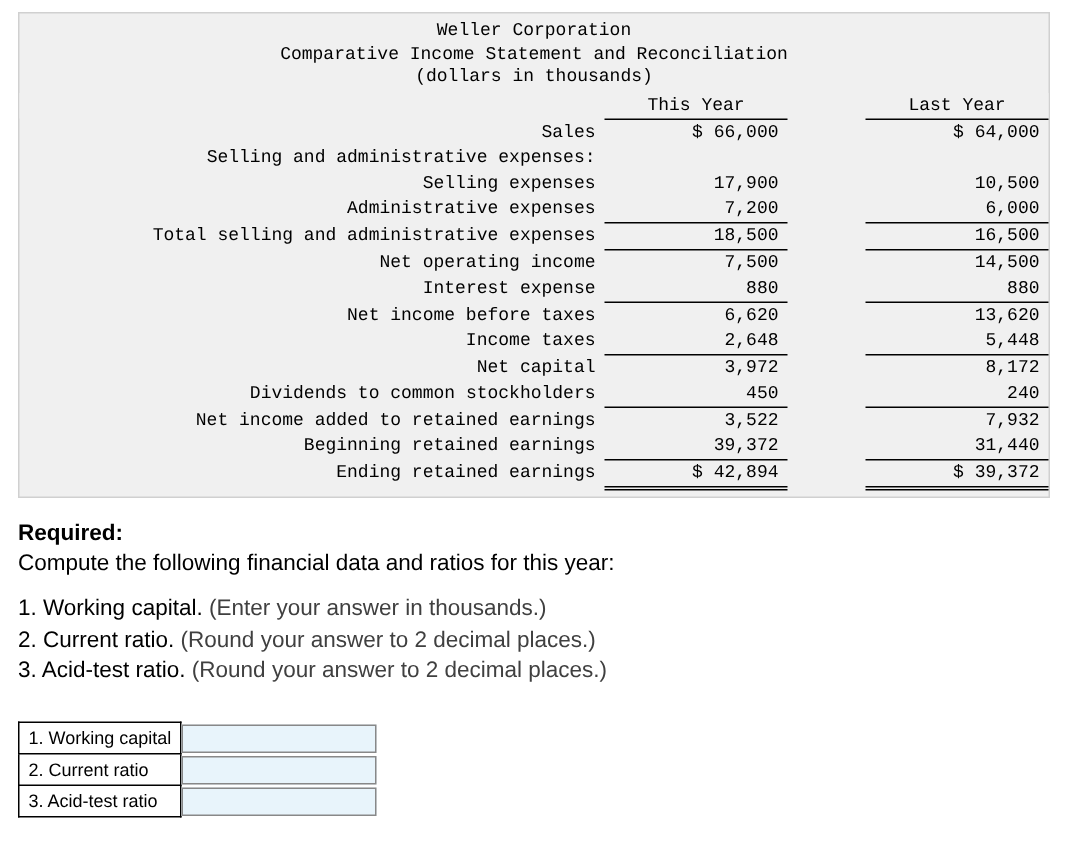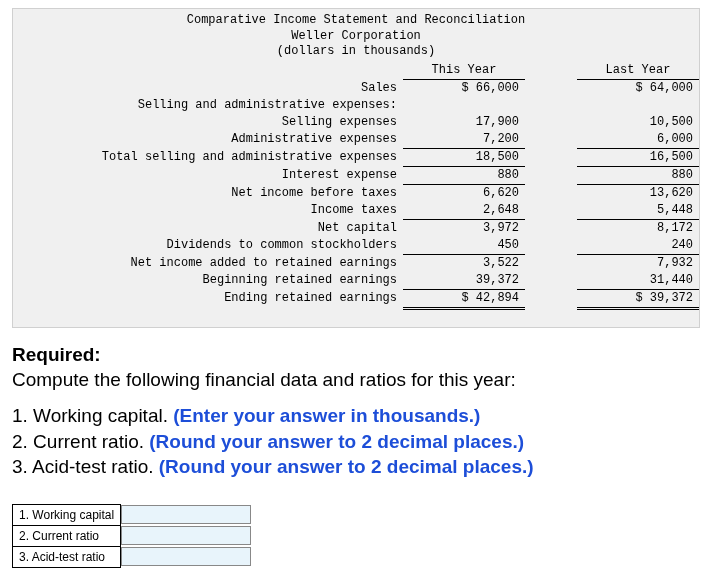--- a/index.html
+++ b/index.html
@@ -7,35 +7,35 @@
 .header div{line-height:1.3}
 .tbl{width:100%;border-collapse:collapse;font-family:"Courier New",monospace;font-size:12px}
 .tbl td{padding:1px 6px;line-height:1.25;white-space:nowrap}
 .lbl{text-align:right}
 .num{text-align:right;width:110px}
 .gap{width:40px}
 .indent{padding-left:30px!important}
 .bb{border-bottom:1px solid #000}
 .colhead{border-bottom:1px solid #000;text-align:center}
 .colrow td{background:#f0f0f0}
-.sect{font-family:Arial,Helvetica,sans-serif;font-size:19px;margin-top:14px;line-height:1.35}
+.sect{font-family:Arial,Helvetica,sans-serif;font-size:15px;margin-top:14px;line-height:1.35}
 .sect b{font-weight:bold}
-.red{color:#1d4ed8;font-weight:bold}
+.red{color:#404040;font-weight:normal}
 .anstbl{border-collapse:collapse;margin-top:24px;font-family:Arial,Helvetica,sans-serif;font-size:12px}
 .anstbl td{border:1px solid #000;padding:3px 6px}
 .anstbl td.inp{border:none;padding:0}
 .anstbl input{width:130px;height:19px;border:1px solid #888;background:#e8f4fb;font-size:12px;padding:1px 3px;box-sizing:border-box}
-.bgwrap{background:#f0f0f0;border:1px solid #d0d0d0;border-top:none;padding-bottom:17px}
+.bgwrap{background:#f0f0f0;border:1px solid #d0d0d0;border-top:none;padding-bottom:4px}
 </style>
 </head>
 <body>
 
 <div class="header">
+  <div>Weller Corporation</div>
   <div>Comparative Income Statement and Reconciliation</div>
-  <div>Weller Corporation</div>
   <div>(dollars in thousands)</div>
 </div>
 
 <div class="bgwrap">
 <table class="tbl">
 <tbody>
         <tr class="colrow">
   <td class="lbl"></td>
   <td class="num colhead">This Year</td>
   <td class="gap"></td>
@@ -63,20 +63,26 @@
   <td class="lbl indent">Administrative expenses</td>
   <td class="num bb">7,200</td>
           <td class="gap"></td>
   <td class="num bb">6,000</td>
 </tr>
 <tr>
   <td class="lbl">Total selling and administrative expenses</td>
   <td class="num bb">18,500</td>
           <td class="gap"></td>
   <td class="num bb">16,500</td>
+</tr>
+<tr>
+  <td class="lbl">Net operating income</td>
+  <td class="num">7,500</td>
+          <td class="gap"></td>
+  <td class="num">14,500</td>
 </tr>
 <tr>
   <td class="lbl">Interest expense</td>
   <td class="num bb">880</td>
           <td class="gap"></td>
   <td class="num bb">880</td>
 </tr>
 <tr>
   <td class="lbl">Net income before taxes</td>
   <td class="num">6,620</td>

